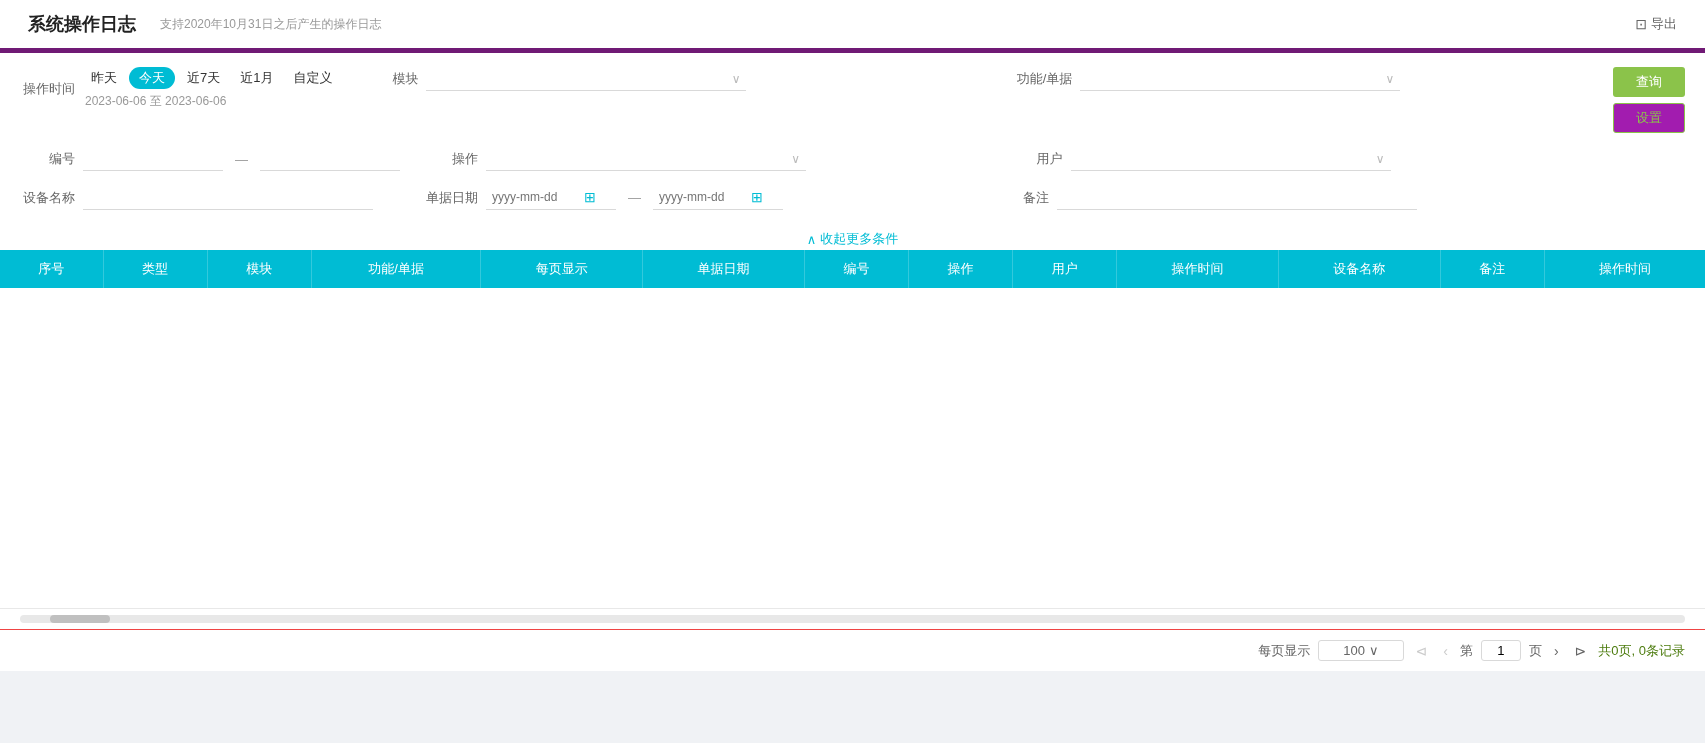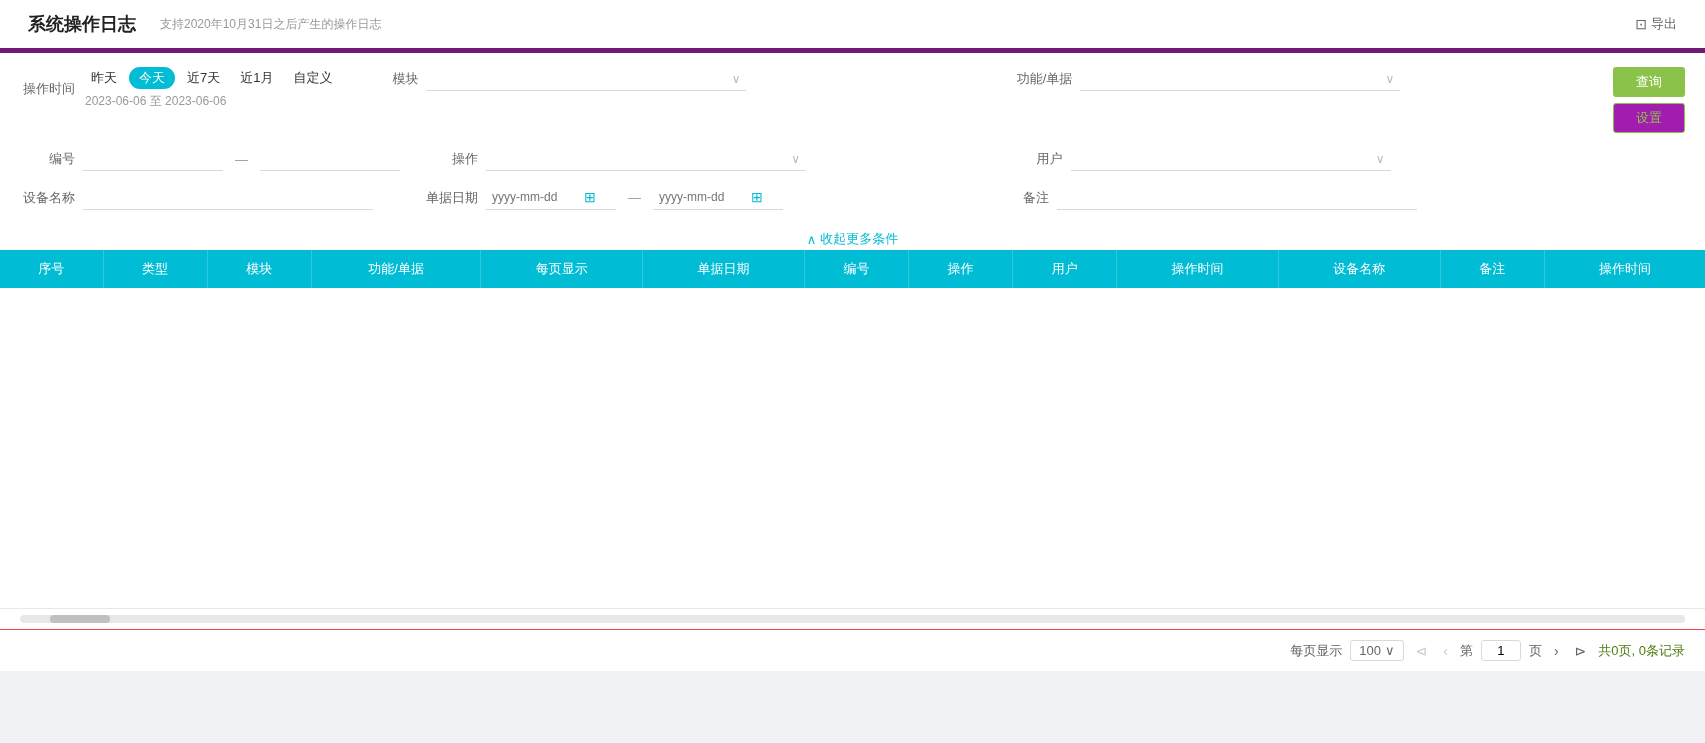--- a/index.html
+++ b/index.html
@@ -205,21 +205,21 @@
       border-top: 1px solid #ef4444;
       font-size: 13px;
       color: #666;
     }
     .page-size-label { color: #666; }
     .page-size-select {
       display: flex;
       align-items: center;
       border: 1px solid #d9d9d9;
       border-radius: 3px;
-      padding: 2px 8px;
+      padding: 2px 24px;
       cursor: pointer;
       gap: 4px;
     }
     .page-nav-btn {
       background: none;
       border: none;
       cursor: pointer;
       color: #666;
       font-size: 14px;
       padding: 2px 4px;

